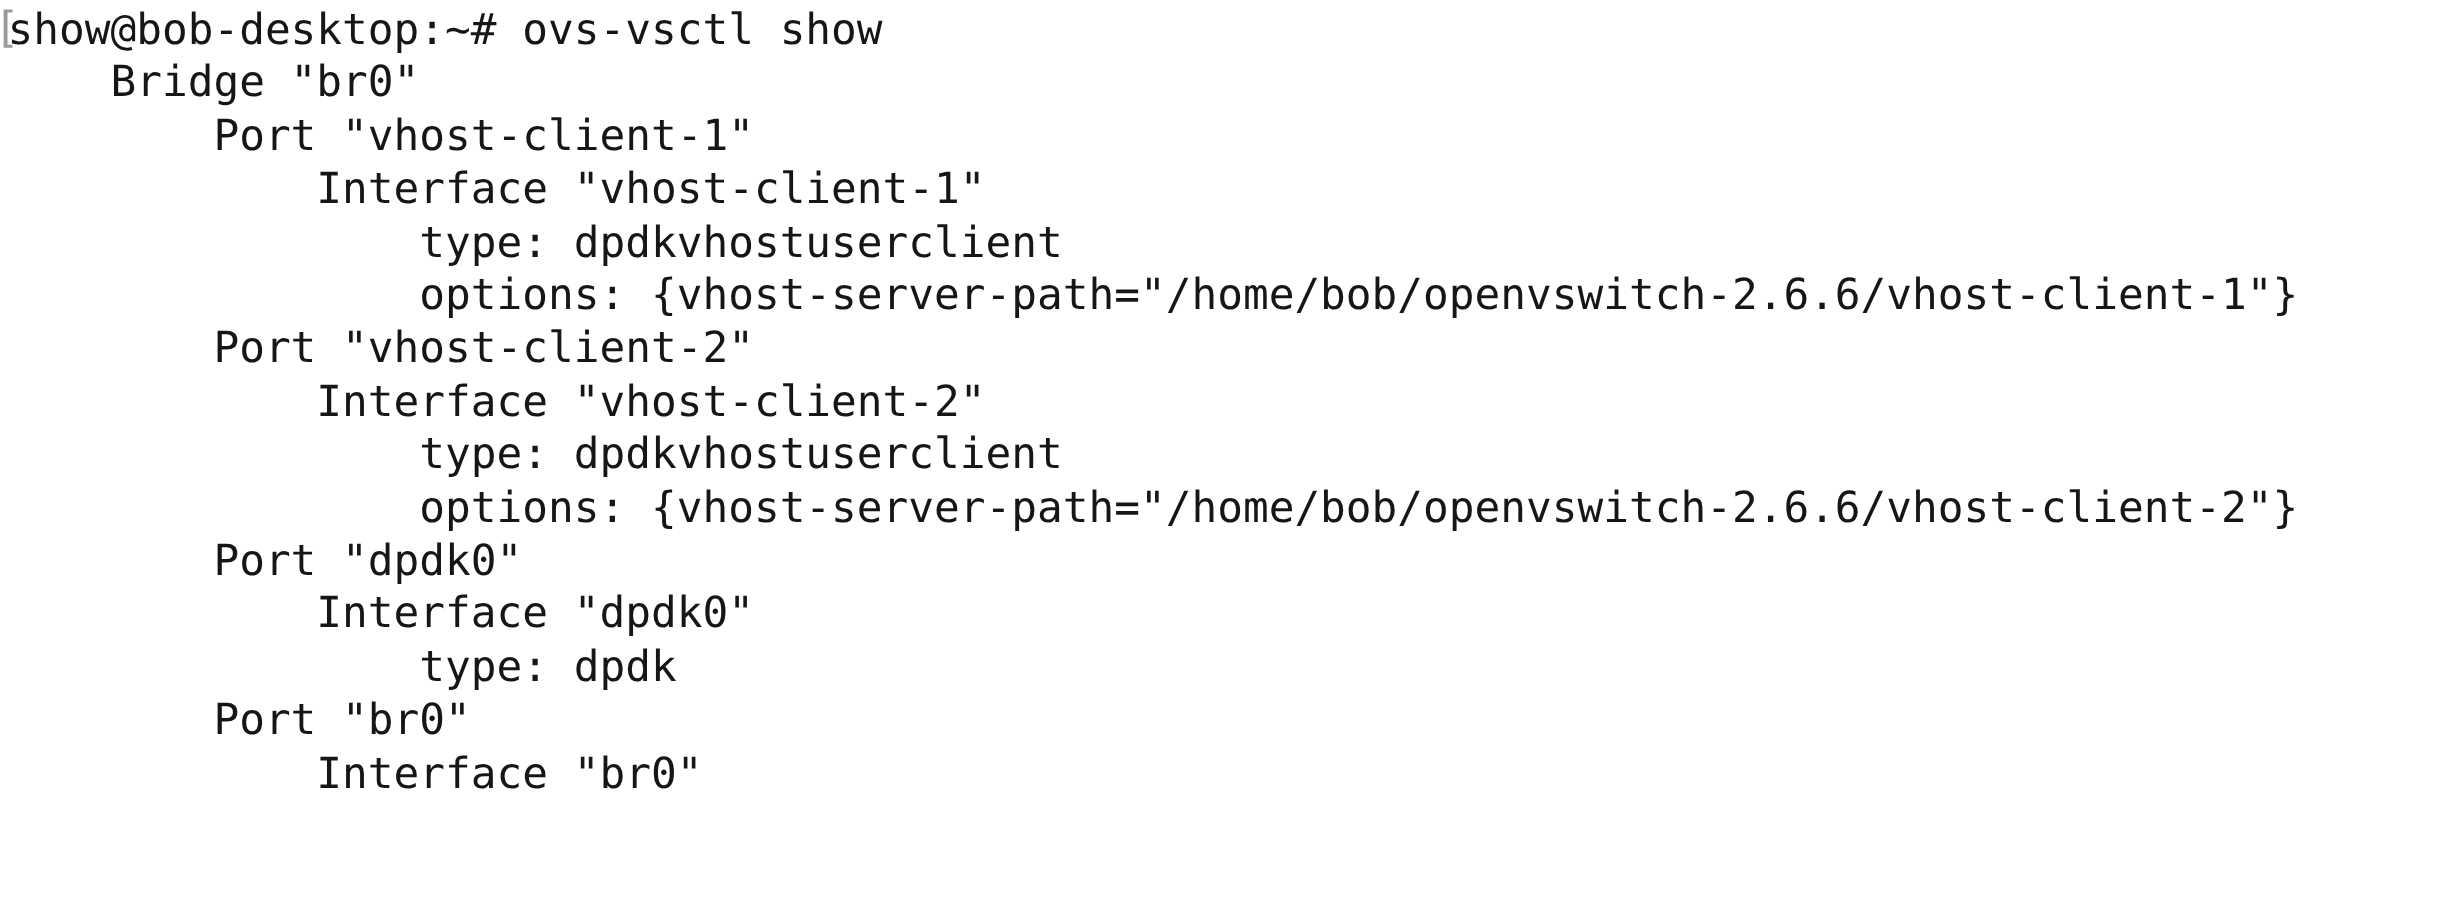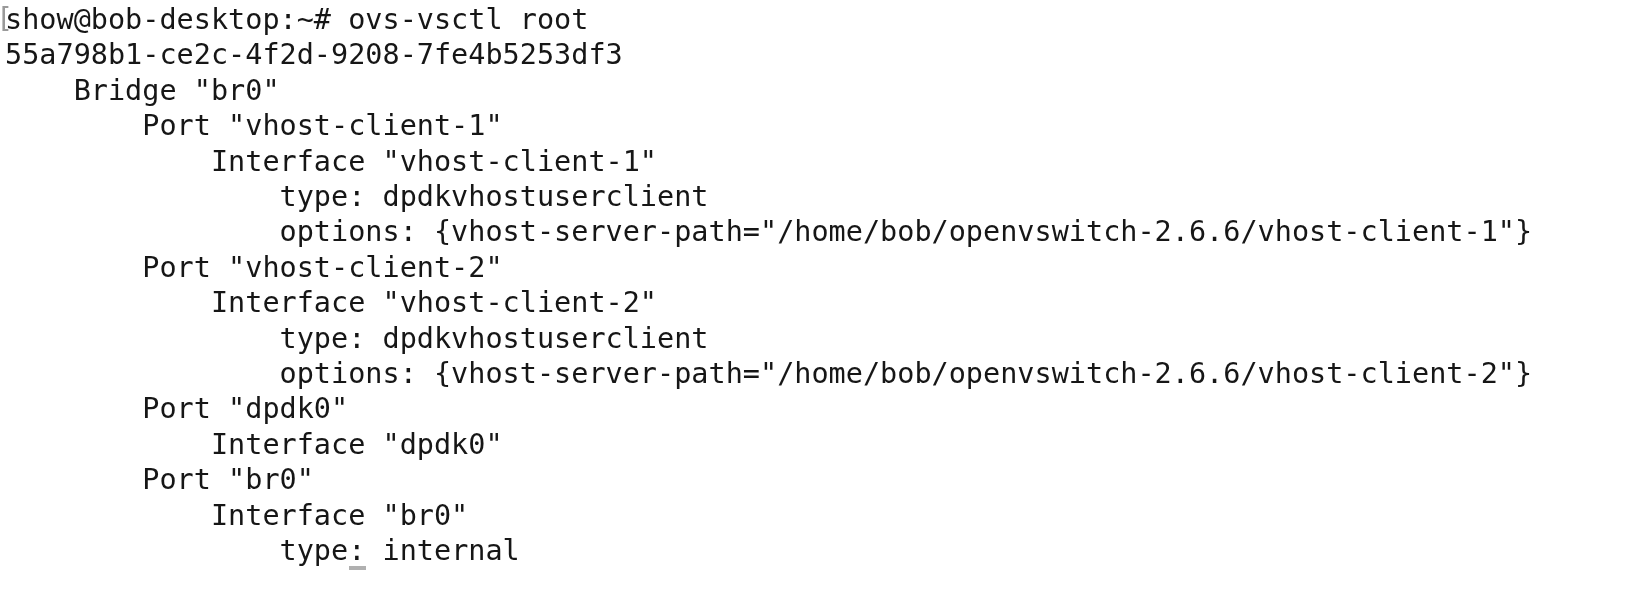--- a/index.html
+++ b/index.html
@@ -47,32 +47,31 @@
     bottom: -3px;
     height: 4px;
     background: #b0b0b0;
   }
 </style>
 </head>
 <body>
 
 <div class="screen">
 
-  <pre class="line"><span class="bracket">[</span><span>show@bob-desktop:~# </span><span>ovs-vsctl root</span></pre>
+  <pre class="line"><span class="bracket">[</span><span>show@bob-desktop:~# </span><span>ovs-vsctl show</span></pre>
 
-  <pre class="line">55a798b1-ce2c-4f2d-9208-7fe4b5253df3</pre>
   <pre class="line">    Bridge "br0"</pre>
   <pre class="line">        Port "vhost-client-1"</pre>
   <pre class="line">            Interface "vhost-client-1"</pre>
   <pre class="line">                type: dpdkvhostuserclient</pre>
   <pre class="line">                options: {vhost-server-path="/home/bob/openvswitch-2.6.6/vhost-client-1"}</pre>
   <pre class="line">        Port "vhost-client-2"</pre>
   <pre class="line">            Interface "vhost-client-2"</pre>
   <pre class="line">                type: dpdkvhostuserclient</pre>
   <pre class="line">                options: {vhost-server-path="/home/bob/openvswitch-2.6.6/vhost-client-2"}</pre>
   <pre class="line">        Port "dpdk0"</pre>
   <pre class="line">            Interface "dpdk0"</pre>
+  <pre class="line">                type: dpdk</pre>
   <pre class="line">        Port "br0"</pre>
   <pre class="line">            Interface "br0"</pre>
 
-  <pre class="line"><span>                type</span><span class="cursor-cell"><span>:</span><span class="cursor-bar"></span></span><span> internal</span></pre>
 
 </div>
 
 </body></html>

